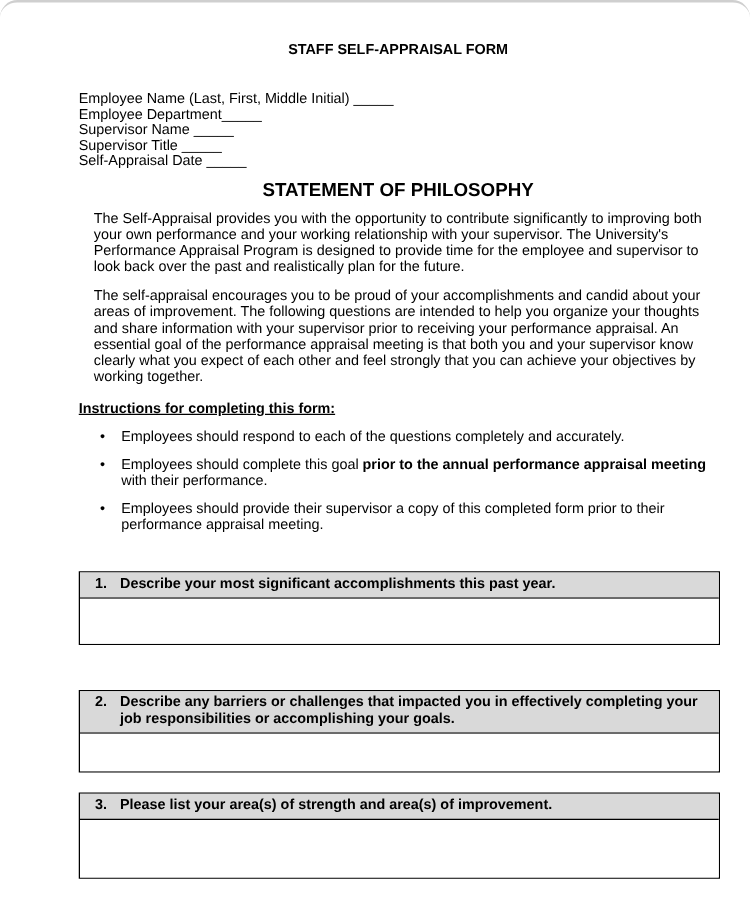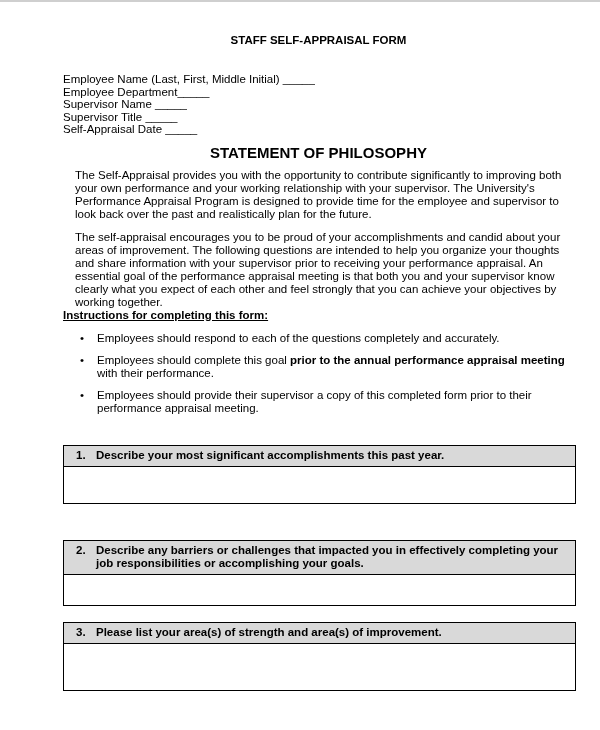--- a/index.html
+++ b/index.html
@@ -13,20 +13,21 @@
     height: 730px;
     box-sizing: border-box;
     background: #ffffff;
     border-top: 2px solid #cfcfcf;
     padding: 32px 26px 0 63px;
     font-family: "Liberation Sans", "DejaVu Sans", sans-serif;
     font-size: 11.5px;
     line-height: 13px;
     color: #000000;
     overflow: hidden;
+    border-radius: 14px;
   }
   .doc-title {
     margin: 0;
     font-size: 11.5px;
     font-weight: bold;
     text-align: center;
   }
   .fields {
     margin-top: 26px;
   }
@@ -37,20 +38,21 @@
   .section-heading {
     margin: 10px 0 0 0;
     font-size: 15px;
     font-weight: bold;
     text-align: center;
   }
   .para {
     margin: 10px 0 0 12px;
   }
   .instructions-heading {
+    margin-top: 12px;
     font-weight: bold;
     text-decoration: underline;
   }
   .bullets {
     list-style: none;
     margin: 10px 0 0 0;
     padding: 0;
   }
   .bullets li {
     position: relative;

